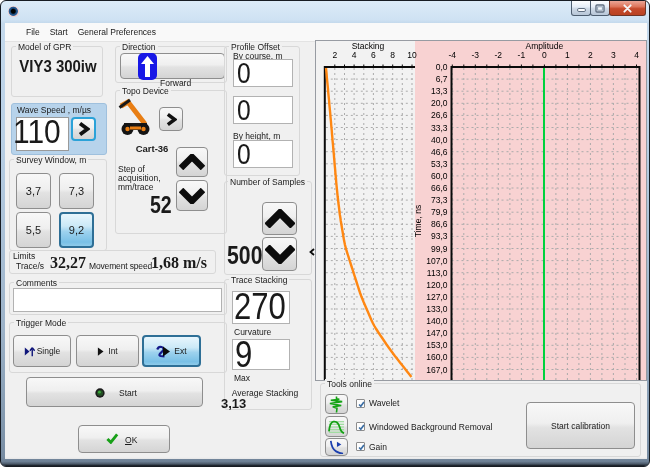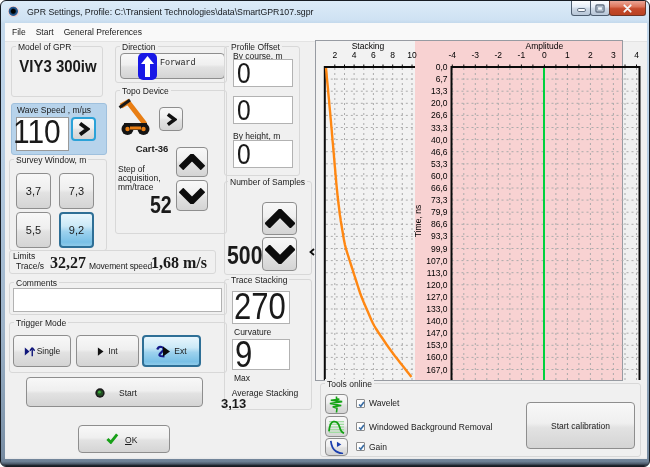--- a/index.html
+++ b/index.html
@@ -24,50 +24,49 @@
   background:linear-gradient(180deg,#e8f6fd 0%,#cbe9f7 38%,#9dd2ee 55%,#79c0e6 88%,#8fcbea 100%); }
 .inp { position:absolute; background:#fff; border:1px solid #b2b2b2; }
 .num { position:absolute; transform-origin:left top; white-space:nowrap; line-height:1; }
 #titlebar { position:absolute; left:0; top:0; width:650px; height:22px; }
 #title { position:absolute; left:26px; top:6px; font-size:8.75px; color:#15181c; white-space:nowrap; }
 #appicon { position:absolute; left:7px; top:5px; width:11px; height:11px; border-radius:50%;
   background:radial-gradient(circle at 48% 48%, #000 0%, #000 24%, #1d4d80 38%, #2a5d95 52%, #f3cdc8 62%, #edbcb6 85%, #e0aaa4 100%); }
 .capbtn { position:absolute; top:0px; height:15px; border:1px solid #4e5e70; border-top:none;
   background:linear-gradient(180deg,#fdfeff 0%,#e6eef7 40%,#cdd9e6 55%,#b8c7d8 100%);
   display:flex; align-items:center; justify-content:center; color:#3c4a5a; }
-#chart { position:absolute; left:310px; top:17px; width:308px; height:341px; border:1px solid #979ba2; background:#f2f2f2; }
+#chart { position:absolute; left:310px; top:17px; width:332px; height:341px; border:1px solid #979ba2; background:#f2f2f2; }
 #pink { position:absolute; left:99px; top:0; right:0; bottom:0; background:#f8d2d2; }
 svg text { font-family:"Liberation Sans", sans-serif; }
 .chk { position:absolute; width:9px; height:9px; background:#fdfdfd; border:1px solid #8d8d8d; border-radius:1px; }
 </style>
 </head>
 <body>
 <div id="win">
   <div id="titlebar">
     <div id="appicon"></div>
-    <div id="title">GPR Settings, Profile: C:\Transient Technologies\data\SmartGPR107.sgpr</div>
     <div class="capbtn" style="left:570px; width:20px; border-radius:0 0 3px 3px;">
         <svg width="9" height="9">
           <rect x="0.5" y="4.5" width="8" height="3" rx="1.4" fill="#fbfdff" stroke="#5f6e80" stroke-width="1"></rect>
         </svg>
       </div>
     <div class="capbtn" style="left:589px; width:20px; border-radius:0 0 3px 3px;">
         <svg width="10" height="9">
           <rect x="1" y="1" width="8" height="7" rx="1" fill="#f6fafd" stroke="#5f6e80" stroke-width="1.4"></rect>
           <rect x="2.6" y="2.8" width="4.8" height="3.4" fill="none" stroke="#8ea0b4" stroke-width="1"></rect>
         </svg>
       </div>
     <div class="capbtn" style="left:608px; width:37px; border-radius:0 0 3px 3px; background:linear-gradient(180deg,#eba596 0%,#dd765c 40%,#c64a2c 55%,#b94323 100%); border-color:#6e3527;">
         <svg width="9" height="9" viewBox="0 0 10 10">
           <path d="M1.5 1.5 L8.5 8.5 M8.5 1.5 L1.5 8.5" stroke="#f4f6f8" stroke-width="2.1" stroke-linecap="round"></path>
         </svg>
       </div>
   </div>
   <div id="client">
-    <div id="menubar"><span style="margin-left:2px">File</span><span>Start</span><span>General Preferences</span></div>
+    <div id="menubar"><span style="margin-left:16px">File</span><span>Start</span><span>General Preferences</span></div>
 
     <div class="gb" style="left:6px; top:23px; width:92px; height:51px;">
       <div class="lbl">Model of GPR</div>
       <div class="num" style="left:-2px; top:10.5px; width:96px; text-align:center; font-size:17px; font-weight:bold; transform:scaleX(0.88); transform-origin:50% 0;">VIY3 300iw</div>
     </div>
 
     <div class="gb" style="left:6px; top:80px; width:96px; height:52px; background:#b7d3eb; border-color:#9fc0dd;">
       <div style="position:absolute; left:5px; top:1px; white-space:nowrap;">Wave Speed , m/µs</div>
       <div class="inp" style="left:4px; top:13px; width:53px; height:34px; border-color:#9a9a9a;"></div>
       <div class="num" style="left:1px; top:9.5px; font-size:34px; transform:scaleX(0.88);">110</div>
@@ -136,21 +135,21 @@
       <div class="abs" style="left:46px; top:9px;"><span style="text-decoration:underline">O</span>K</div>
       </div>
 
     <div class="gb" style="left:110px; top:23px; width:112px; height:37px;">
       <div class="lbl">Direction</div>
       <div class="btn" style="left:4px; top:6px; width:105px; height:26px;">
         <svg class="abs" style="left:17px; top:-1px;" width="19" height="27" viewBox="0 0 19 27">
             <rect x="0" y="0" width="19" height="27" rx="5" fill="#1717e6"></rect>
             <path d="M9.5 3 L16 11 L12 11 L12 24 L7 24 L7 11 L3 11 Z" fill="#fff"></path>
           </svg>
-        <div class="abs" style="left:39px; top:4px;font-family:Liberation Mono, monospace;">Forward</div>
+        <div class="abs" style="left:39px; top:24px;">Forward</div>
         </div>
     </div>
 
     <div class="gb" style="left:110px; top:67px; width:112px; height:144px;">
       <div class="lbl">Topo Device</div>
       <svg class="abs" style="left:1px; top:6px;" width="36" height="39" viewBox="0 0 36 39">
         <path d="M4 9 L11 5 L28 27" stroke="#e87e14" stroke-width="5" fill="none"></path>
         <path d="M2.5 10.5 L13 3" stroke="#1a1a1a" stroke-width="3" fill="none"></path>
         <rect x="7" y="26" width="23" height="7" fill="#1a1a1a"></rect>
         <circle cx="10.5" cy="32" r="6" fill="#141414"></circle>

